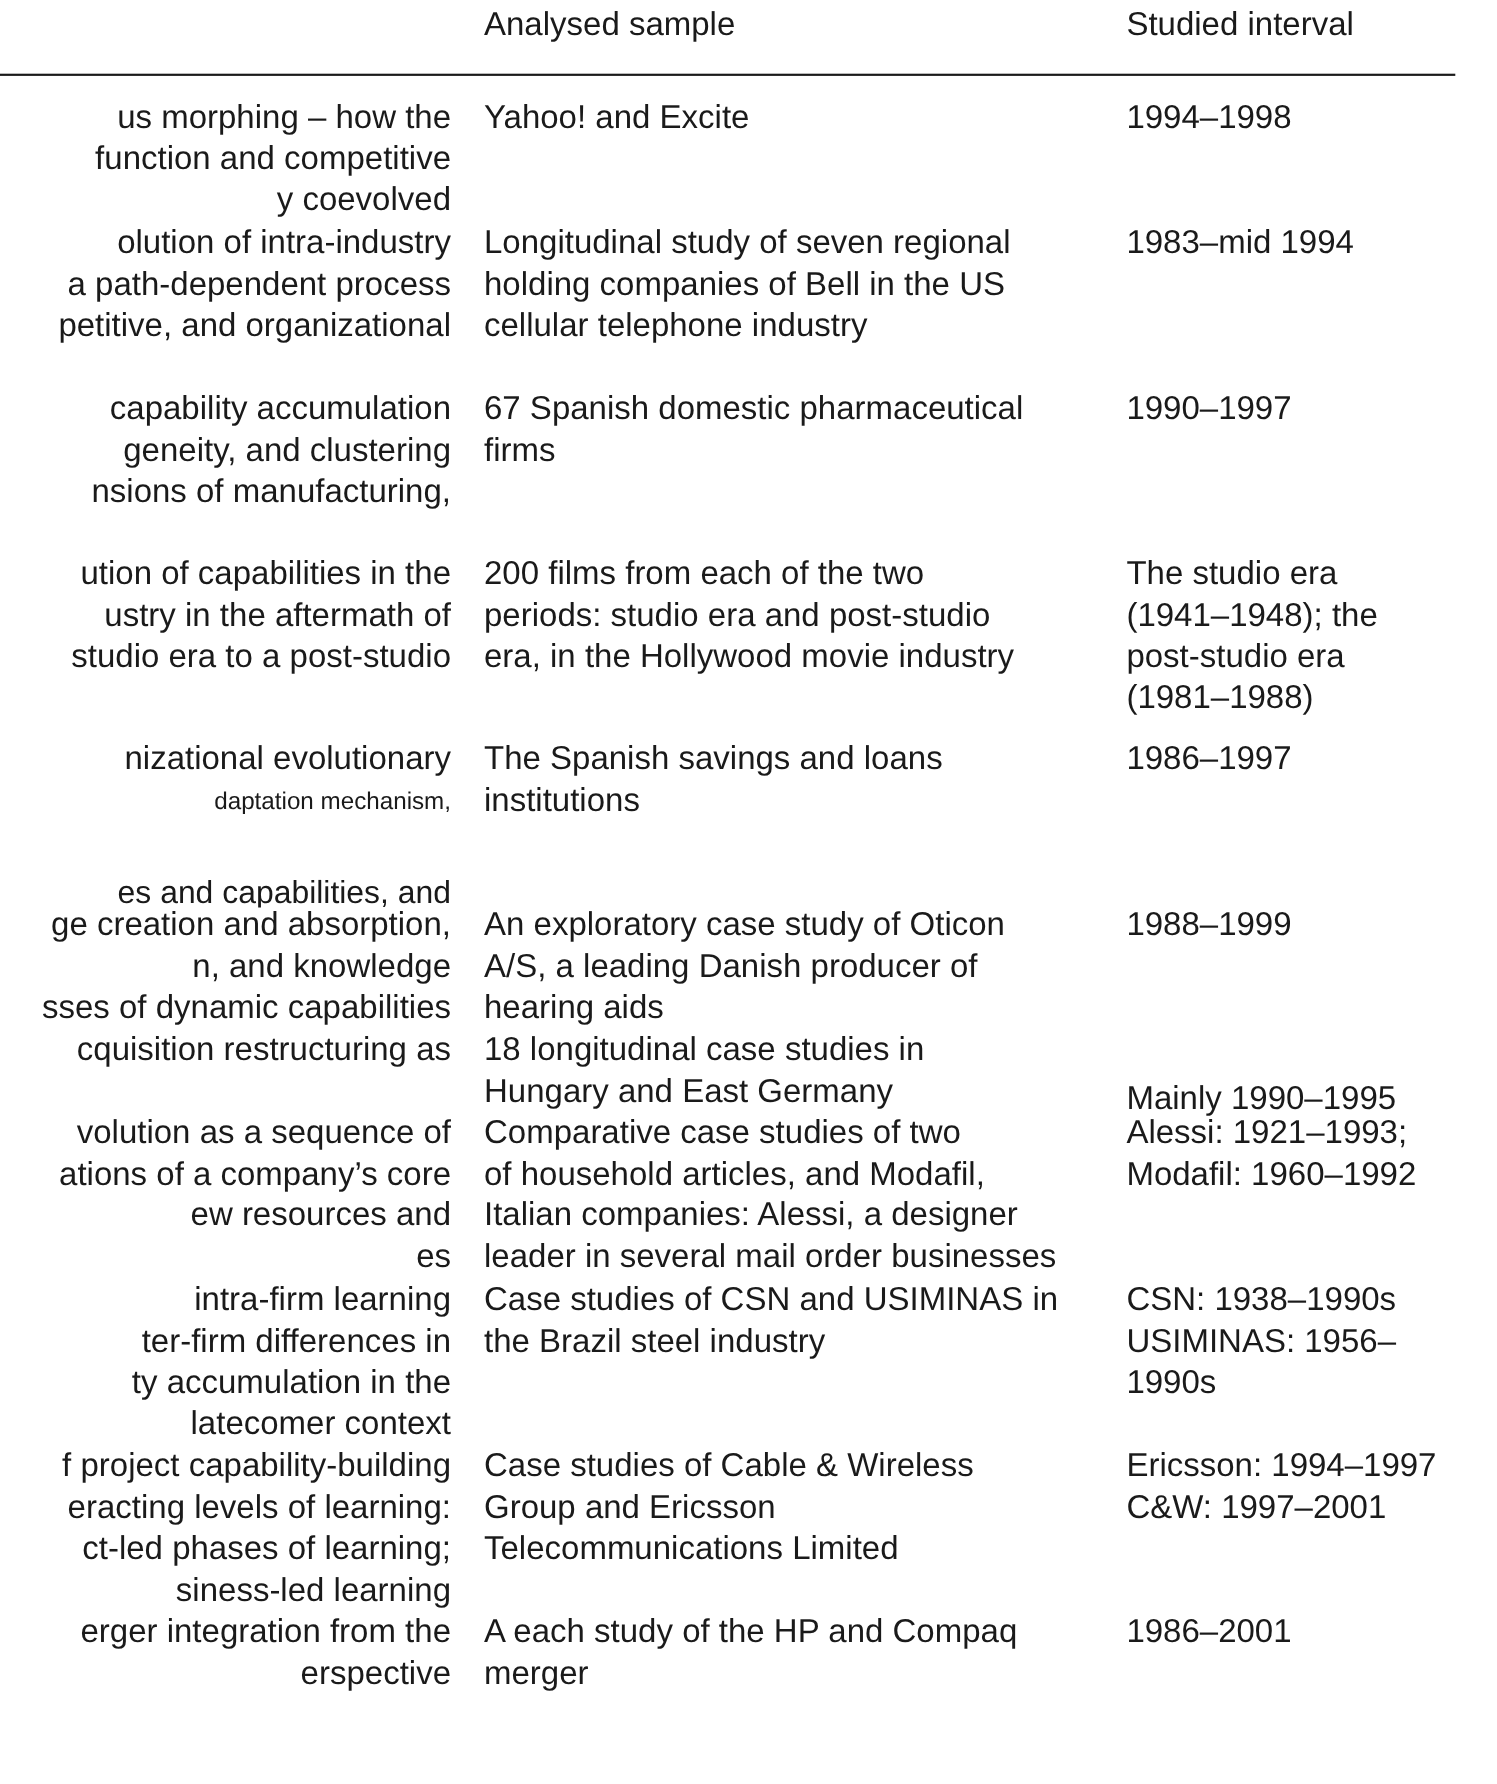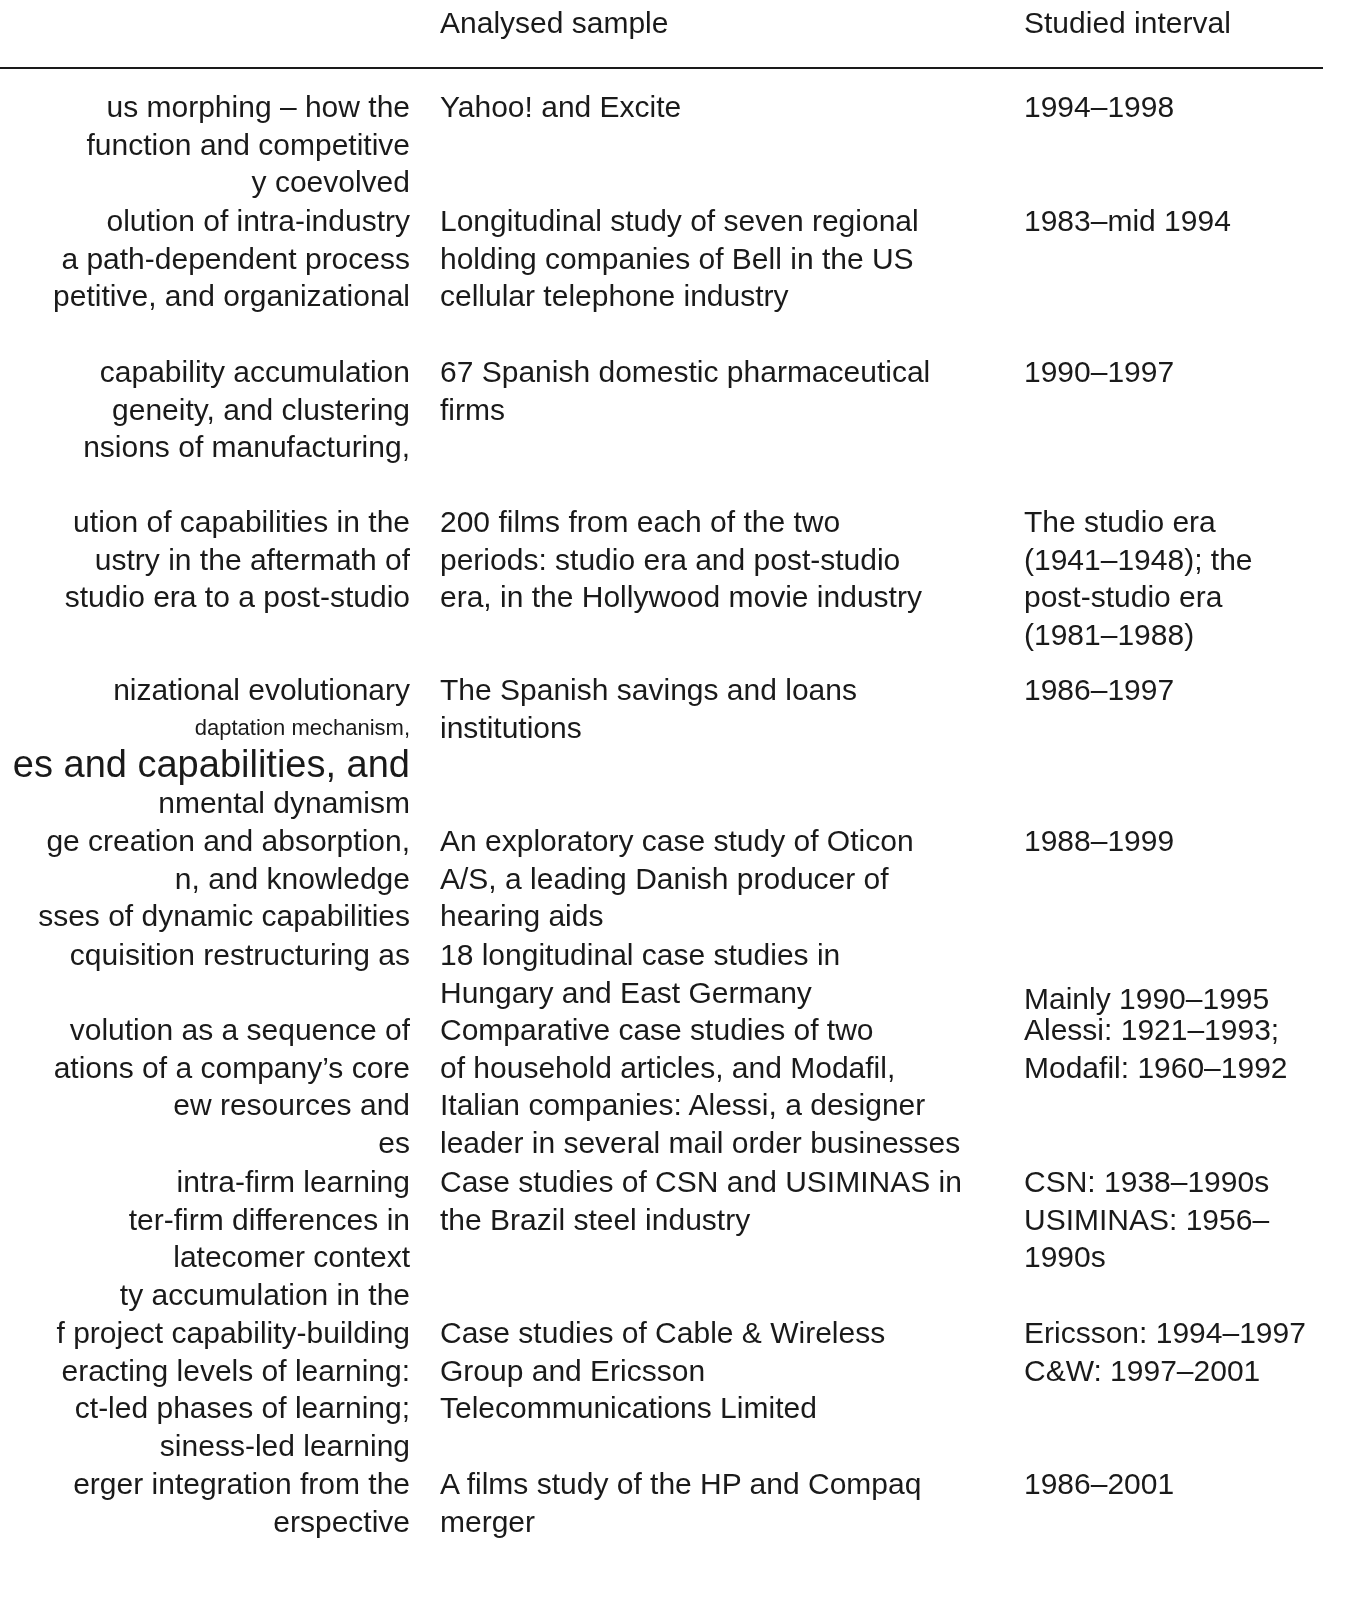--- a/index.html
+++ b/index.html
@@ -135,21 +135,21 @@
           <span class="line">(1941–1948); the</span>
           <span class="line">post-studio era</span>
           <span class="line">(1981–1988)</span>
         </div>
       </div>
       <div>
         <div class="c1-wrap" style="top: 671px; height: 154.4px;">
           <div class="c1-inner">
             <span class="line" style="font-size: 30px; line-height: 37.6px; white-space: pre;">nizational evolutionary</span>
             <span class="line" style="font-size: 22px; line-height: 37.6px; white-space: pre;">daptation mechanism,</span>
-            <span class="line" style="font-size: 38px; line-height: 37.6px; white-space: pre;">es and capabilities, and</span>
+            <span class="line" style="font-size: 29px; line-height: 37.6px; white-space: pre; margin-top: 48px;">es and capabilities, and</span>
             <span class="line" style="font-size: 30px; line-height: 37.6px; white-space: pre;">nmental dynamism</span>
           </div>
         </div>
         <div class="cell c2" style="top: 671px;">
           <span class="line">The Spanish savings and loans</span>
           <span class="line">institutions</span>
         </div>
         <div class="cell c3" style="top: 671px;">
           <span class="line">1986–1997</span>
         </div>
@@ -203,22 +203,22 @@
         <div class="cell c3" style="top: 1011px;">
           <span class="line">Alessi: 1921–1993;</span>
           <span class="line">Modafil: 1960–1992</span>
         </div>
       </div>
       <div>
         <div class="c1-wrap" style="top: 1163px; height: 154.4px;">
           <div class="c1-inner">
             <span class="line" style="font-size: 30px; line-height: 37.6px; white-space: pre;">intra-firm learning</span>
             <span class="line" style="font-size: 30px; line-height: 37.6px; white-space: pre;">ter-firm differences in</span>
+            <span class="line" style="font-size: 30px; line-height: 37.6px; white-space: pre;">ty accumulation in the</span>
             <span class="line" style="font-size: 30px; line-height: 37.6px; white-space: pre;">latecomer context</span>
-            <span class="line" style="font-size: 30px; line-height: 37.6px; white-space: pre;">ty accumulation in the</span>
           </div>
         </div>
         <div class="cell c2" style="top: 1163px;">
           <span class="line">Case studies of CSN and USIMINAS in</span>
           <span class="line">the Brazil steel industry</span>
         </div>
         <div class="cell c3" style="top: 1163px;">
           <span class="line">CSN: 1938–1990s</span>
           <span class="line">USIMINAS: 1956–</span>
           <span class="line">1990s</span>
@@ -244,21 +244,21 @@
         </div>
       </div>
       <div>
         <div class="c1-wrap" style="top: 1465px; height: 79.2px;">
           <div class="c1-inner">
             <span class="line" style="font-size: 30px; line-height: 37.6px; white-space: pre;">erger integration from the</span>
             <span class="line" style="font-size: 30px; line-height: 37.6px; white-space: pre;">erspective</span>
           </div>
         </div>
         <div class="cell c2" style="top: 1465px;">
-          <span class="line">A films study of the HP and Compaq</span>
+          <span class="line">A each study of the HP and Compaq</span>
           <span class="line">merger</span>
         </div>
         <div class="cell c3" style="top: 1465px;">
           <span class="line">1986–2001</span>
         </div>
       </div>
     </div>
 </div>
 
 </body></html>

